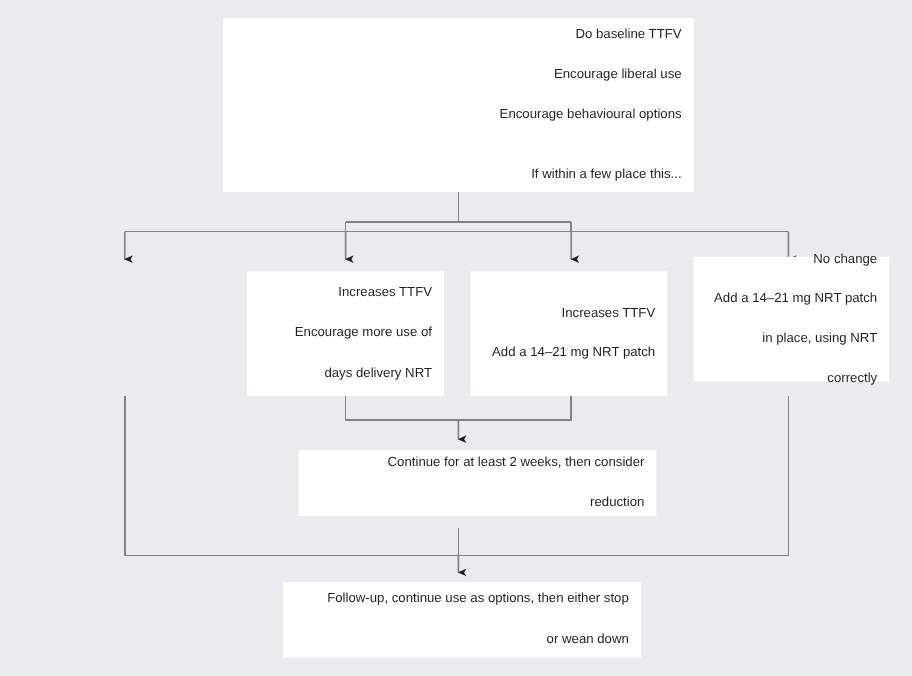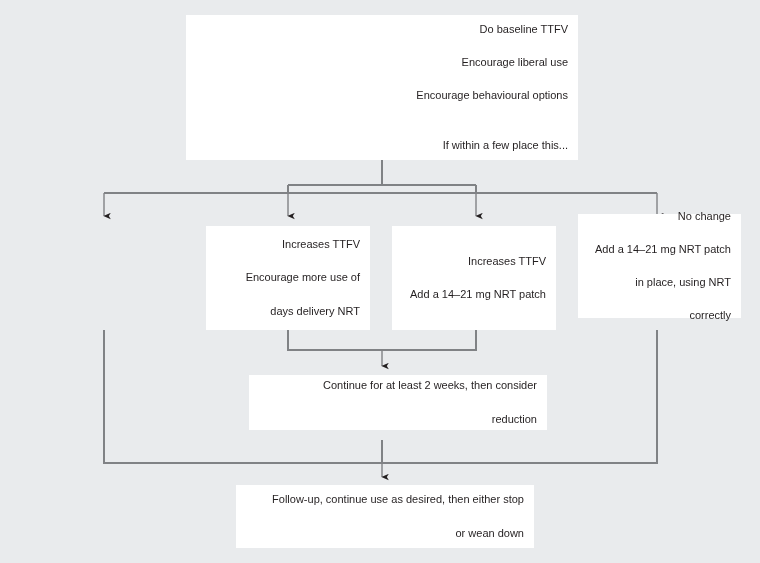--- a/index.html
+++ b/index.html
@@ -165,17 +165,17 @@
     <span class="line">in place, using NRT</span>
     <span class="line">correctly</span>
   </div>
 
   <div class="node" id="node-continue">
     <span class="line">Continue for at least 2 weeks, then consider</span>
     <span class="line">reduction</span>
   </div>
 
   <div class="node" id="node-followup">
-    <span class="line">Follow-up, continue use as desired, then either stop</span>
+    <span class="line">Follow-up, continue use as options, then either stop</span>
     <span class="line">or wean down</span>
   </div>
 
 </div>
 
 </body></html>

